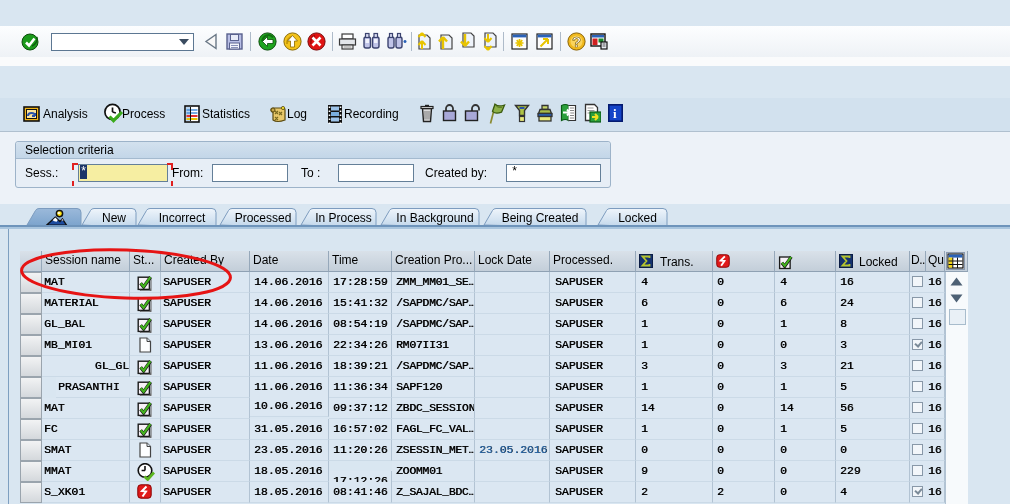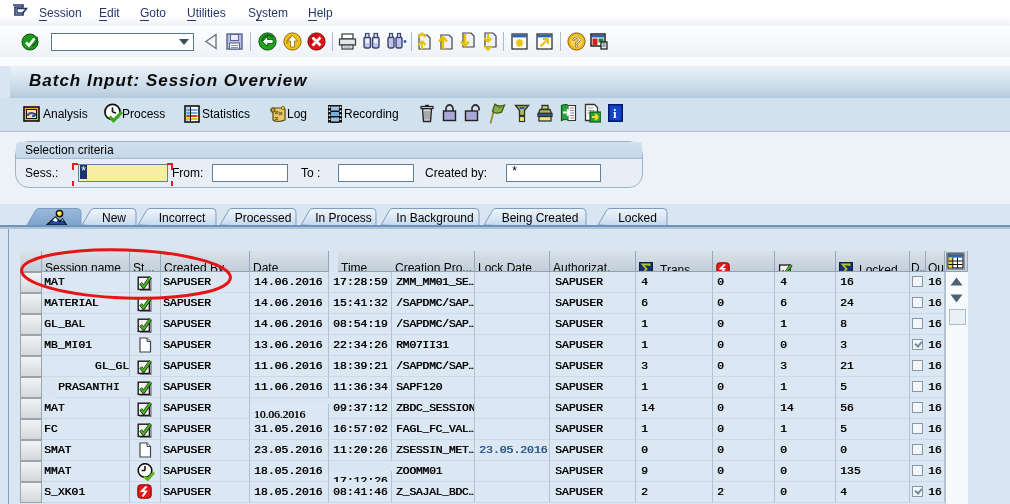--- a/index.html
+++ b/index.html
@@ -16,54 +16,41 @@
 #cmdfield .arr{position:absolute;right:4px;top:5px;width:0;height:0;border-left:5px solid transparent;border-right:5px solid transparent;border-top:6px solid #3a4c60;}
 .tsep{position:absolute;top:6px;width:1px;height:19px;background:#aebbc9;}
 
 #titlebar{left:10px;top:66px;width:1000px;height:31px;background:linear-gradient(#eaf1f7,#cfdeeb 55%,#b5cbdd);border-top:1px solid #e8eef4;border-bottom:1px solid #9db4c9;}
 #titlebar span{position:absolute;left:19px;top:4px;font-size:17px;font-weight:bold;font-style:italic;color:#0a0a0a;letter-spacing:1px;}
 
 #apptb{left:0px;top:98px;width:1010px;height:33px;background:#d2e1ee;border-bottom:1px solid #b0c0cf;}
 .applbl{position:absolute;top:9px;font-size:12px;color:#000;}
 
 #selband{left:0;top:132px;width:1010px;height:72px;background:#edf2f8;}
-#grpbox{position:absolute;left:15px;top:9px;width:594px;height:45px;border:1px solid #9db3c9;border-radius:14px;background:#e7eef6;padding-left:32px;}
+#grpbox{position:absolute;left:15px;top:9px;width:594px;height:45px;border:1px solid #9db3c9;border-radius:3px;background:#e7eef6;}
 #grphead{position:absolute;left:0;top:0;width:100%;height:16px;background:linear-gradient(#d3e1ee,#c3d6e8);border-bottom:1px solid #a4bacf;border-radius:3px 3px 0 0;}
 #grphead span{position:absolute;left:9px;top:1px;font-size:12px;color:#000;}
 .slbl{position:absolute;font-size:12px;color:#000;top:24px;}
 .sinput{position:absolute;top:22px;height:16px;background:#fff;border:1px solid #647f98;font-size:12px;font-family:"Liberation Mono",monospace;}
 
 #tabsvg{left:0;top:204px;}
 #tabline{left:0;top:225px;width:1010px;height:2px;background:#6e94bb;border-bottom:2px solid #a9c5de;}
 #content{left:0;top:233px;width:1010px;height:271px;background:#d9e6f1;}
 #leftline{left:8px;top:229px;width:1px;height:275px;background:#7e9fc0;}
 
 #tbl{position:absolute;left:20px;top:251px;width:948px;height:253px;border:0px;}
-.hcell{position:absolute;top:0;height:21px;line-height:13px;background:linear-gradient(#d9e1e9 ,#c3ced9);border-right:1px solid #96a8ba;border-bottom:1px solid #8fa1b3;box-sizing:border-box;font-size:12px;color:#000;padding:11px 0 0 3px;overflow:hidden;white-space:nowrap;}
+.hcell{position:absolute;top:0;height:21px;line-height:13px;background:linear-gradient(#d9e1e9 ,#c3ced9);border-right:1px solid #96a8ba;border-bottom:1px solid #8fa1b3;box-sizing:border-box;font-size:12px;color:#000;padding:3px 0 0 3px;overflow:hidden;white-space:nowrap;}
 .selcol{position:absolute;left:0;width:22px;height:20px;background:linear-gradient(#f2f3f4,#d4d8dc);border:1px solid #9aa4ad;box-sizing:border-box;}
 .cell{position:absolute;height:21px;background:#dbe7f2;border-right:1px solid #b2c3d3;border-bottom:1px solid #cbdae7;box-sizing:border-box;font-family:"Liberation Mono",monospace;font-size:11.4px;color:#000;text-shadow:0.5px 0 0 #222;padding:4px 0 0 4px;overflow:hidden;white-space:nowrap;}
 .cb{position:absolute;left:2px;top:4px;width:11px;height:11px;background:#f2f6fa;border:1px solid #8898a8;box-sizing:border-box;}
 .cb.checked:before{content:"";position:absolute;left:2px;top:1px;width:5px;height:3px;border-left:2px solid #7a8a98;border-bottom:2px solid #7a8a98;transform:rotate(-50deg);}
 </style>
 </head>
 <body>
 <div id="scr">
-  <div id="menubar" class="abs">
-    <svg class="abs" style="left:12px;top:4px" width="17" height="12" viewBox="0 0 17 12">
-      <path d="M1 1 h10 v2 h-8 v8 h8 v-2.5" fill="none" stroke="#24386b" stroke-width="1.6"></path>
-      <path d="M5 4.5 h9.5 l-3.5 4.5 h-6 z" fill="none" stroke="#24386b" stroke-width="1.4"></path>
-      <path d="M14.5 4.5 l-4 4.5" stroke="#24386b" stroke-width="1.4" stroke-dasharray="2 1.5"></path>
-    </svg>
-    <span class="mitem" style="left:39px"><u>S</u>ession</span>
-    <span class="mitem" style="left:99px"><u>E</u>dit</span>
-    <span class="mitem" style="left:140px"><u>G</u>oto</span>
-    <span class="mitem" style="left:187px"><u>U</u>tilities</span>
-    <span class="mitem" style="left:248px">S<u>y</u>stem</span>
-    <span class="mitem" style="left:308px"><u>H</u>elp</span>
-  </div>
   <div id="toolbar" class="abs">
     <svg class="abs" style="left:21px;top:7px" width="18" height="18" viewBox="0 0 18 18">
       <circle cx="9" cy="9" r="8" fill="#1c9a1c"></circle>
       <circle cx="9" cy="9" r="8" fill="none" stroke="#0c4c0c" stroke-width="1"></circle>
       <path d="M5 9.5 L8 12.5 L13.5 5.5" fill="none" stroke="#fff" stroke-width="2.6"></path>
       <path d="M11 13 a8 8 0 0 0 5-9" fill="none" stroke="#0e5c0e" stroke-width="1.4"></path>
     </svg>
     <div id="cmdfield">
         <div class="arr"></div>
       </div>
@@ -151,23 +138,20 @@
     <svg class="abs" style="left:590px;top:7px" width="18" height="17" viewBox="0 0 18 17">
       <rect x="1" y="1" width="14" height="12" fill="#fff" stroke="#111" stroke-width="1.4"></rect>
       <rect x="2" y="2" width="12" height="2.5" fill="#2a62b8"></rect>
       <rect x="2.5" y="5.5" width="5" height="6.5" fill="#d02020"></rect>
       <rect x="8.5" y="5.5" width="5" height="4" fill="#1c8a2c"></rect>
       <rect x="11" y="9" width="6" height="7" fill="#e8ecf2" stroke="#111" stroke-width="1.2"></rect>
       <path d="M12.5 11 h3 M12.5 13 h3" stroke="#555" stroke-width="1"></path>
     </svg>
   </div>
   <div class="abs" style="left:0;top:57px;width:1010px;height:9px;background:#fafbfc;"></div>
-  <div id="titlebar" class="abs">
-      <span>Batch Input: Session Overview</span>
-    </div>
   <div id="apptb" class="abs">
     <svg class="abs" style="left:23px;top:7px" width="17" height="18" viewBox="0 0 17 18">
       <rect x="1" y="2" width="15" height="14" fill="#f2b416" stroke="#111" stroke-width="1.6"></rect>
       <rect x="3.5" y="4.5" width="10" height="9" fill="#fce49a" stroke="#111" stroke-width="1"></rect>
       <path d="M5 11 c0-4 7-4 7 0 M12 11 l0-3 M12 11 l-3 0" stroke="#2a52a8" stroke-width="2" fill="none"></path>
     </svg>
     <span class="applbl" style="left:43px">Analysis</span>
     <svg class="abs" style="left:103px;top:5px" width="21" height="21" viewBox="0 0 21 21">
       <circle cx="9.5" cy="9" r="7.6" fill="#fff" stroke="#111" stroke-width="1.7"></circle>
       <path d="M9.5 4.5 v4.5 M9.5 9 l3.4 1" stroke="#111" stroke-width="1.7" fill="none"></path>
@@ -302,24 +286,24 @@
     </svg>
   <div id="tabline" class="abs"></div>
   <div id="content" class="abs"></div>
   <div id="leftline" class="abs"></div>
   <div id="tbl">
       <div class="hcell" style="left:0;width:22px;border-bottom:1px solid #8fa1b3;"></div>
 <div class="hcell" style="left:22px;width:88px;">Session name</div>
 <div class="hcell" style="left:110px;width:31px;">St...</div>
 <div class="hcell" style="left:141px;width:89px;">Created By</div>
 <div class="hcell" style="left:230px;width:79px;">Date</div>
-<div class="hcell" style="left:318px;width:63px;">Time</div>
+<div class="hcell" style="left:309px;width:63px;">Time</div>
 <div class="hcell" style="left:372px;width:83px;">Creation Pro...</div>
 <div class="hcell" style="left:455px;width:75px;">Lock Date</div>
-<div class="hcell" style="left:530px;width:86px;">Authorizat.</div>
+<div class="hcell" style="left:530px;width:86px;">Processed.</div>
 <div class="hcell" style="left:616px;width:77px;"><svg width="14" height="14" viewBox="0 0 14 14" style="vertical-align:-2px">
           <rect x="0.5" y="0.5" width="13" height="13" fill="#15316e" stroke="#0a1c44" stroke-width="1"></rect>
           <path d="M10.5 4 V2.5 H3.5 L7.5 7 L3.5 11.5 H10.5 V10" fill="none" stroke="#b6c42e" stroke-width="1.8"></path>
         </svg><span style="margin-left:7px;">Trans.</span></div>
 <div class="hcell" style="left:693px;width:62px;"><svg width="14" height="14" viewBox="0 0 15 15" style="vertical-align:-2px">
           <rect x="0.8" y="0.8" width="13.4" height="13.4" rx="3" fill="#e01a1a" stroke="#8a0000" stroke-width="1"></rect>
           <path d="M9.5 2.5 L5 7 l4 0.5 L5.5 12.5" fill="none" stroke="#fff" stroke-width="2"></path>
         </svg></div>
 <div class="hcell" style="left:755px;width:61px;"><svg width="16" height="16" viewBox="0 0 16 17" style="vertical-align:-3px">
           <rect x="1.2" y="3.2" width="11.2" height="12.2" fill="#f7f1f7" stroke="#1a1a1a" stroke-width="1.4"></rect>
@@ -471,21 +455,21 @@
 <div class="cell" style="top:126px;left:906px;width:19px;padding-left:2px;">16</div>
 <div class="selcol" style="top:147px;height:21px;"></div>
 <div class="cell" style="top:147px;left:22px;width:88px;padding-left:2px;">MAT</div>
 <div class="cell" style="top:147px;left:110px;width:31px;padding:2px 0 0 7px;"><svg width="16" height="17" viewBox="0 0 16 17">
           <rect x="1.2" y="3.2" width="11.2" height="12.2" fill="#f7f1f7" stroke="#1a1a1a" stroke-width="1.4"></rect>
           <path d="M12.8 4.5 l1.2 1.2 v10 l-1.2 -0.6 M3 15.8 l1 1 h9.8 l-0.8 -1.4" fill="none" stroke="#6a6a6a" stroke-width="1.1"></path>
           <path d="M3.6 9.2 L6.6 13 L13.6 3" fill="none" stroke="#1a1a1a" stroke-width="3.4"></path>
           <path d="M3.7 9.2 L6.6 12.6 L13.4 3.2" fill="none" stroke="#44b31e" stroke-width="2.2"></path>
         </svg></div>
 <div class="cell" style="top:147px;left:141px;width:89px;padding-left:2px;">SAPUSER</div>
-<div class="cell" style="top:153px;left:230px;width:79px;font-family:Liberation Serif, serif;">10.06.2016</div>
+<div class="cell" style="top:145px;left:230px;width:79px;">10.06.2016</div>
 <div class="cell" style="top:147px;left:309px;width:63px;">09:37:12</div>
 <div class="cell" style="top:147px;left:372px;width:83px;letter-spacing:-0.25px;">ZBDC_SESSION</div>
 <div class="cell" style="top:147px;left:455px;width:75px;"></div>
 <div class="cell" style="top:147px;left:530px;width:86px;padding-left:5px;">SAPUSER</div>
 <div class="cell" style="top:147px;left:616px;width:77px;padding-left:5px;">14</div>
 <div class="cell" style="top:147px;left:693px;width:62px;">0</div>
 <div class="cell" style="top:147px;left:755px;width:61px;padding-left:5px;">14</div>
 <div class="cell" style="top:147px;left:816px;width:74px;">56</div>
 <div class="cell" style="top:147px;left:890px;width:16px;padding:0;border-right:0;">
         <span class="cb "></span>
@@ -542,21 +526,21 @@
         </svg></div>
 <div class="cell" style="top:210px;left:141px;width:89px;padding-left:2px;">SAPUSER</div>
 <div class="cell" style="top:210px;left:230px;width:79px;">18.05.2016</div>
 <div class="cell" style="top:220px;left:309px;width:63px;">17:12:26</div>
 <div class="cell" style="top:210px;left:372px;width:83px;letter-spacing:-0.25px;">ZOOMM01</div>
 <div class="cell" style="top:210px;left:455px;width:75px;"></div>
 <div class="cell" style="top:210px;left:530px;width:86px;padding-left:5px;">SAPUSER</div>
 <div class="cell" style="top:210px;left:616px;width:77px;padding-left:5px;">9</div>
 <div class="cell" style="top:210px;left:693px;width:62px;">0</div>
 <div class="cell" style="top:210px;left:755px;width:61px;padding-left:5px;">0</div>
-<div class="cell" style="top:210px;left:816px;width:74px;">135</div>
+<div class="cell" style="top:210px;left:816px;width:74px;">229</div>
 <div class="cell" style="top:210px;left:890px;width:16px;padding:0;border-right:0;">
         <span class="cb "></span>
       </div>
 <div class="cell" style="top:210px;left:906px;width:19px;padding-left:2px;">16</div>
 <div class="selcol" style="top:231px;height:21px;"></div>
 <div class="cell" style="top:231px;left:22px;width:88px;padding-left:2px;">S_XK01</div>
 <div class="cell" style="top:231px;left:110px;width:31px;padding:2px 0 0 7px;"><svg width="15" height="15" viewBox="0 0 15 15">
           <rect x="0.8" y="0.8" width="13.4" height="13.4" rx="3" fill="#e01a1a" stroke="#8a0000" stroke-width="1"></rect>
           <path d="M9.5 2.5 L5 7 l4 0.5 L5.5 12.5" fill="none" stroke="#fff" stroke-width="2"></path>
         </svg></div>

